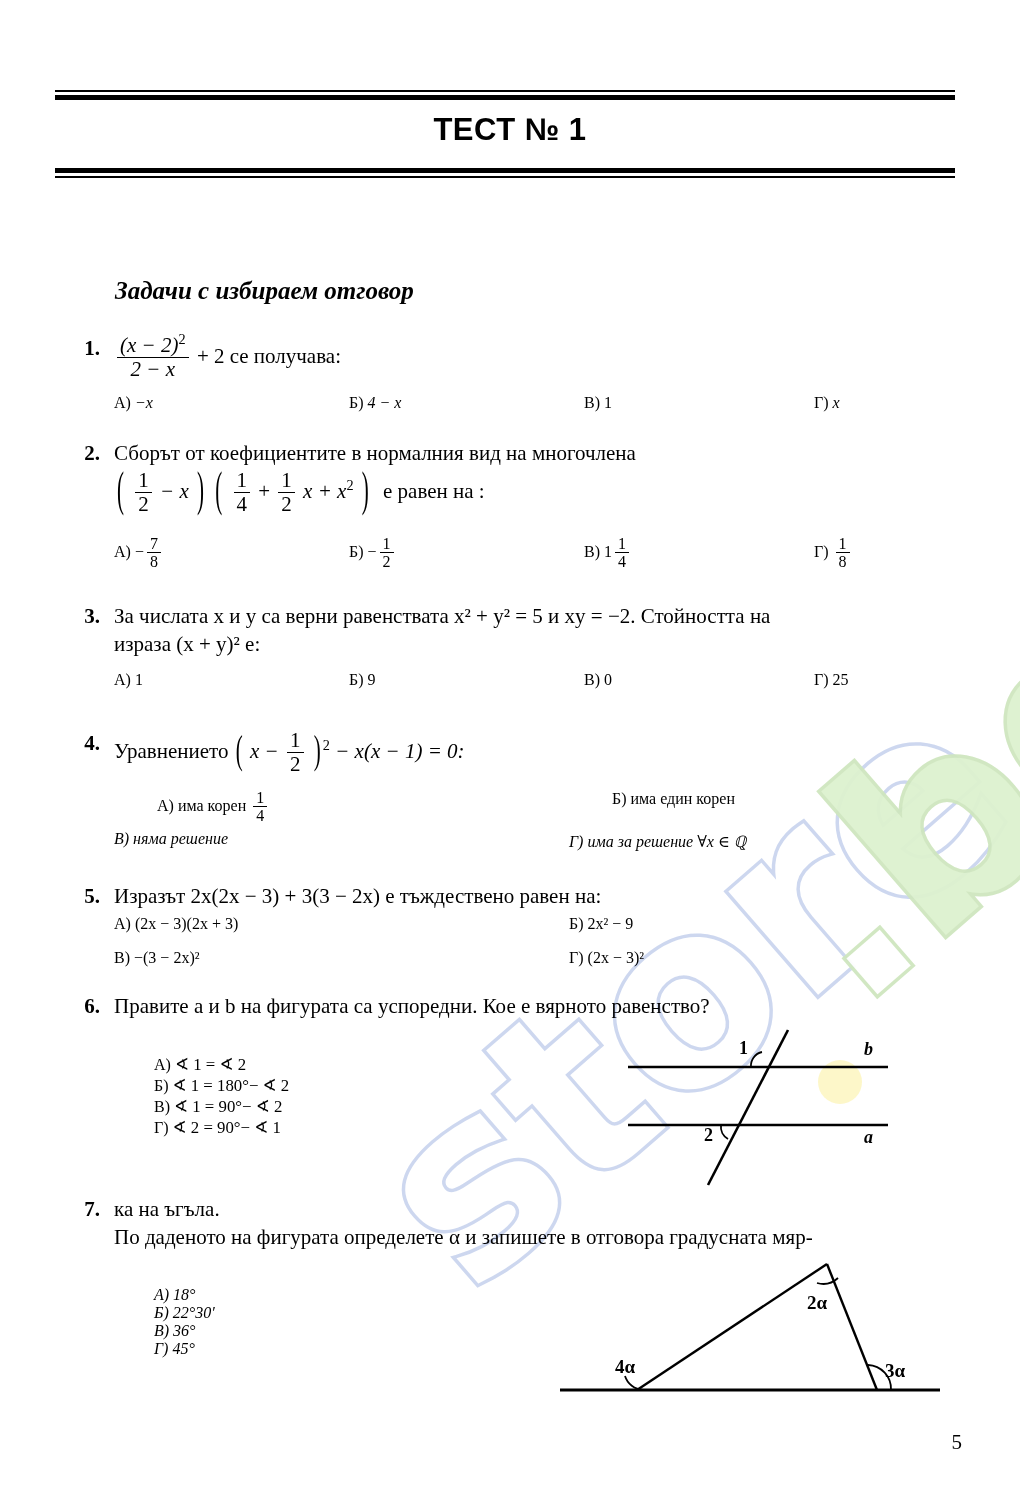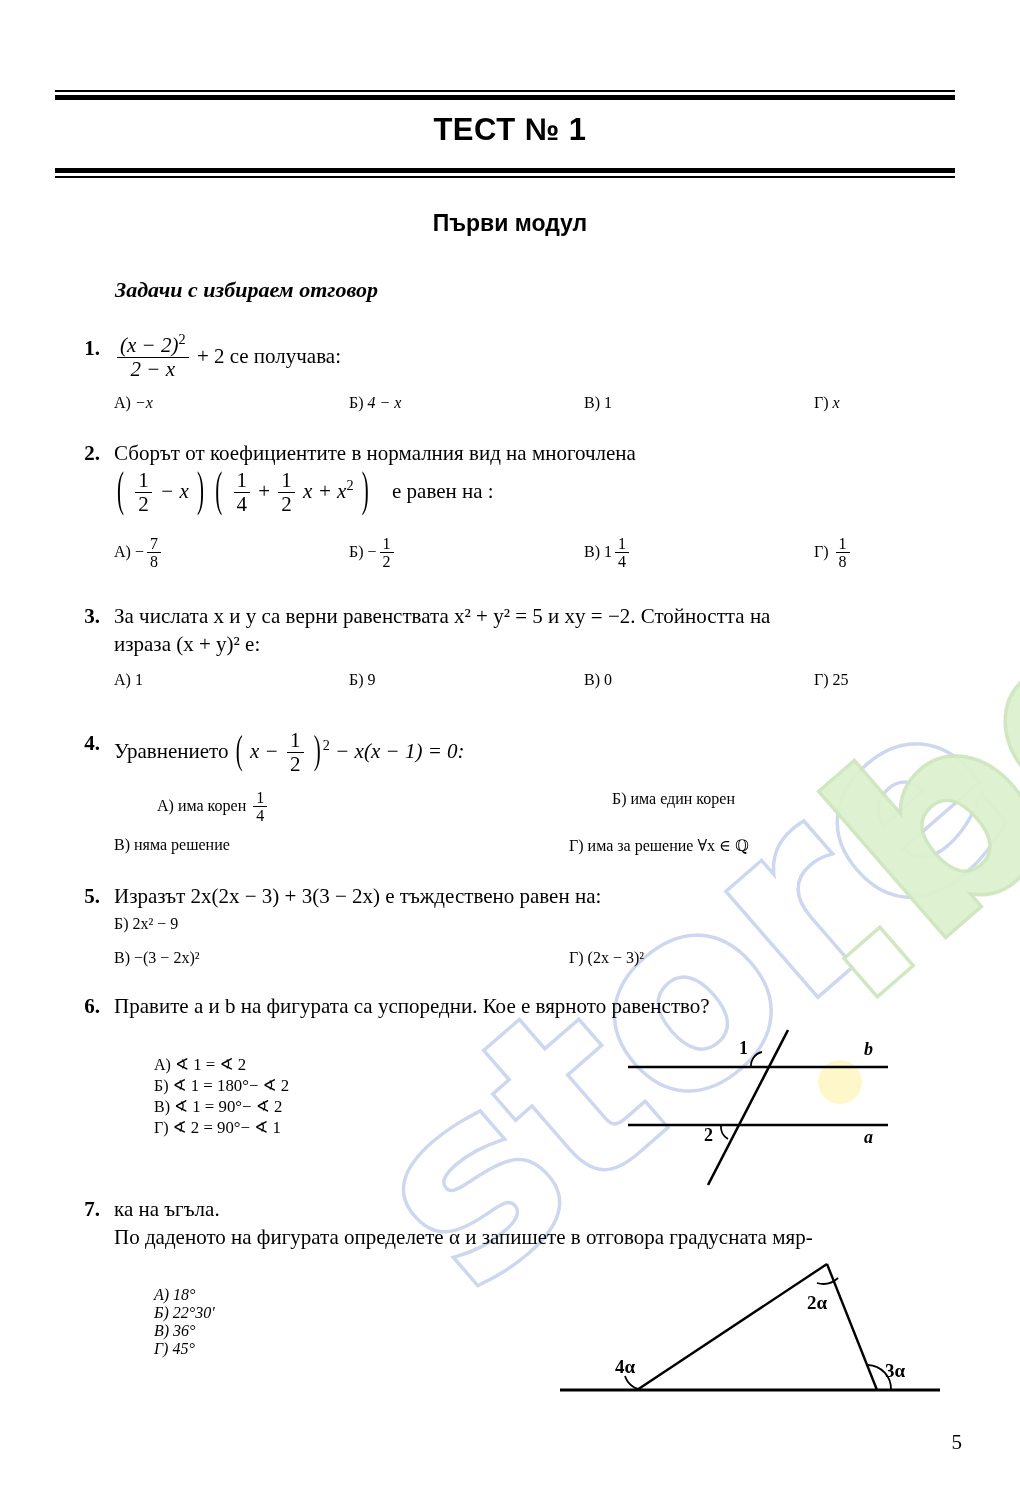--- a/index.html
+++ b/index.html
@@ -109,21 +109,21 @@
     font-weight: bold;
     font-size: 23px;
   }
 
   .section-sub {
     position: absolute;
     left: 115px; top: 277px;
     font-family: "Liberation Serif", "DejaVu Serif", serif;
     font-style: italic;
     font-weight: bold;
-    font-size: 22px;
+    font-size: 25px;
   }
 
   
   .q {
     position: absolute;
     left: 74px;
     width: 880px;
     font-size: 21px;
     line-height: 1.32;
   }
@@ -214,21 +214,20 @@
   </div>
 
   <div class="test-title">ТЕСТ № 1</div>
 
   <div class="rule-bottom">
     <div class="thick"></div>
       <div class="gap"></div>
       <div class="thin"></div>
   </div>
 
-  <div class="module-title">Първи модул</div>
 
   <div class="section-sub">Задачи с избираем отговор</div>
 
   <div class="q" style="top:335px;">
     <span class="q-num">1.</span>
     <div class="q-body">
       <span class="frac">
         <span class="num"><span class="mvar">(x − 2)</span><sup>2</sup></span>
         <span class="den mvar">2 − x</span>
       </span>
@@ -260,21 +259,21 @@
         <span class="num">1</span>
         <span class="den">4</span>
       </span>
       <span>+</span>
       <span class="frac">
         <span class="num">1</span>
         <span class="den">2</span>
       </span>
       <span class="mvar">x + x</span><sup>2</sup>
       <span class="paren-big">)</span>
-      <span style="margin-left:15px;">е равен на :</span>
+      <span style="margin-left:6px;">е равен на :</span>
     </div>
   </div>
   <div class="opts-4col" style="position:absolute; left:74px; top:530px;">
     <span class="opt"><span>А)</span> <span>−</span><span class="frac"><span class="num">7</span><span class="den">8</span></span></span>
     <span class="opt"><span>Б)</span> <span>−</span><span class="frac"><span class="num">1</span><span class="den">2</span></span></span>
     <span class="opt"><span>В)</span> <span>1</span><span class="frac"><span class="num">1</span><span class="den">4</span></span></span>
     <span class="opt"><span>Г)</span> <span></span><span class="frac"><span class="num">1</span><span class="den">8</span></span></span>
   </div>
 
   <div class="q" style="top:603px;">
@@ -303,32 +302,33 @@
       </span>
       <span class="paren-med">)</span><sup>2</sup>
       <span class="mvar">− x(x − 1) = 0:</span>
     </div>
   </div>
   <div style="position:absolute; left:114px; top:790px; width:880px;">
     <div style="display:flex;margin-left:43px;">
       <span class="opt" style="width:455px;"><span>А)</span> <span>има корен</span> <span class="frac"><span class="num">1</span><span class="den">4</span></span></span>
       <span class="opt"><span>Б)</span> <span>има един корен</span></span>
     </div>
-    <div style="display:flex; margin-top:10px;">
+    <div style="display:flex; margin-top:4px;font-style:italic;">
       <span class="opt" style="width:455px;"><span>В)</span> <span>няма решение</span></span>
       <span class="opt"><span>Г)</span> <span>има за решение ∀x ∈ ℚ</span></span>
     </div>
   </div>
 
   <div class="q" style="top:883px;">
     <span class="q-num">5.</span>
     <div class="q-body">Изразът 2x(2x − 3) + 3(3 − 2x) е тъждествено равен на:</div>
   </div>
   <div style="position:absolute; left:114px; top:915px; width:880px;">
     <div style="display:flex;">
+      <span class="opt" style="width:455px;"><span>А)</span> <span>(2x − 3)(2x + 3)</span></span>
       <span class="opt"><span>Б)</span> <span>2x² − 9</span></span>
     </div>
     <div style="display:flex; margin-top:16px;">
       <span class="opt" style="width:455px;"><span>В)</span> <span>−(3 − 2x)²</span></span>
       <span class="opt"><span>Г)</span> <span>(2x − 3)²</span></span>
     </div>
   </div>
 
   <div class="q" style="top:993px;">
     <span class="q-num">6.</span>

